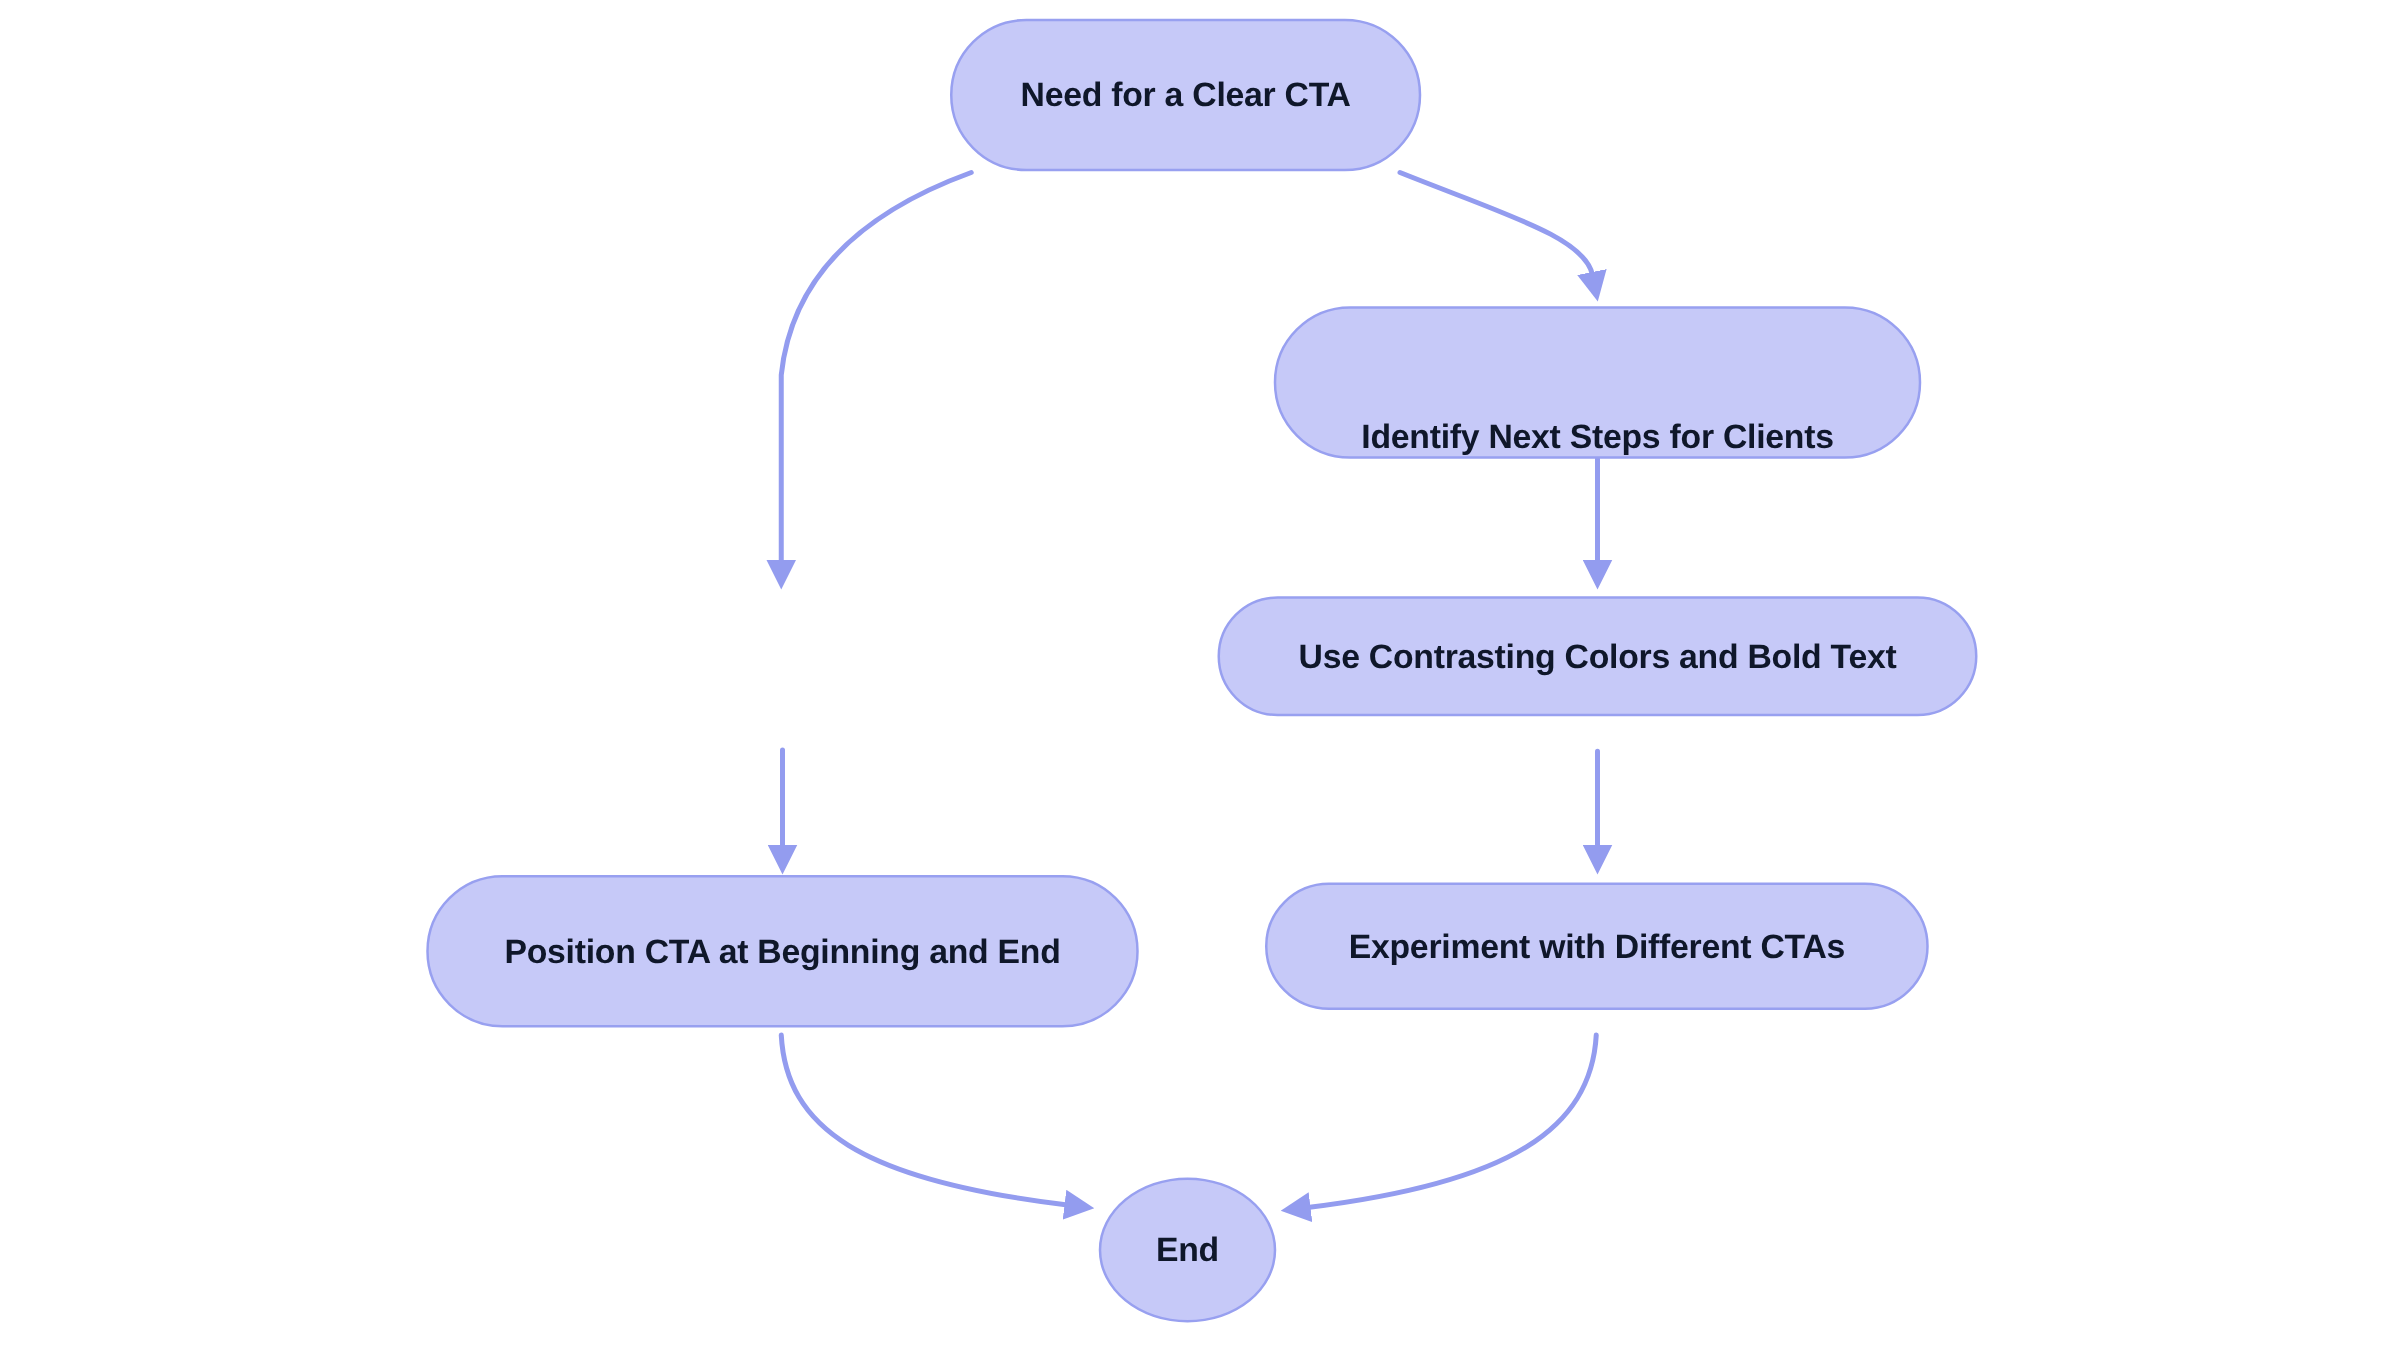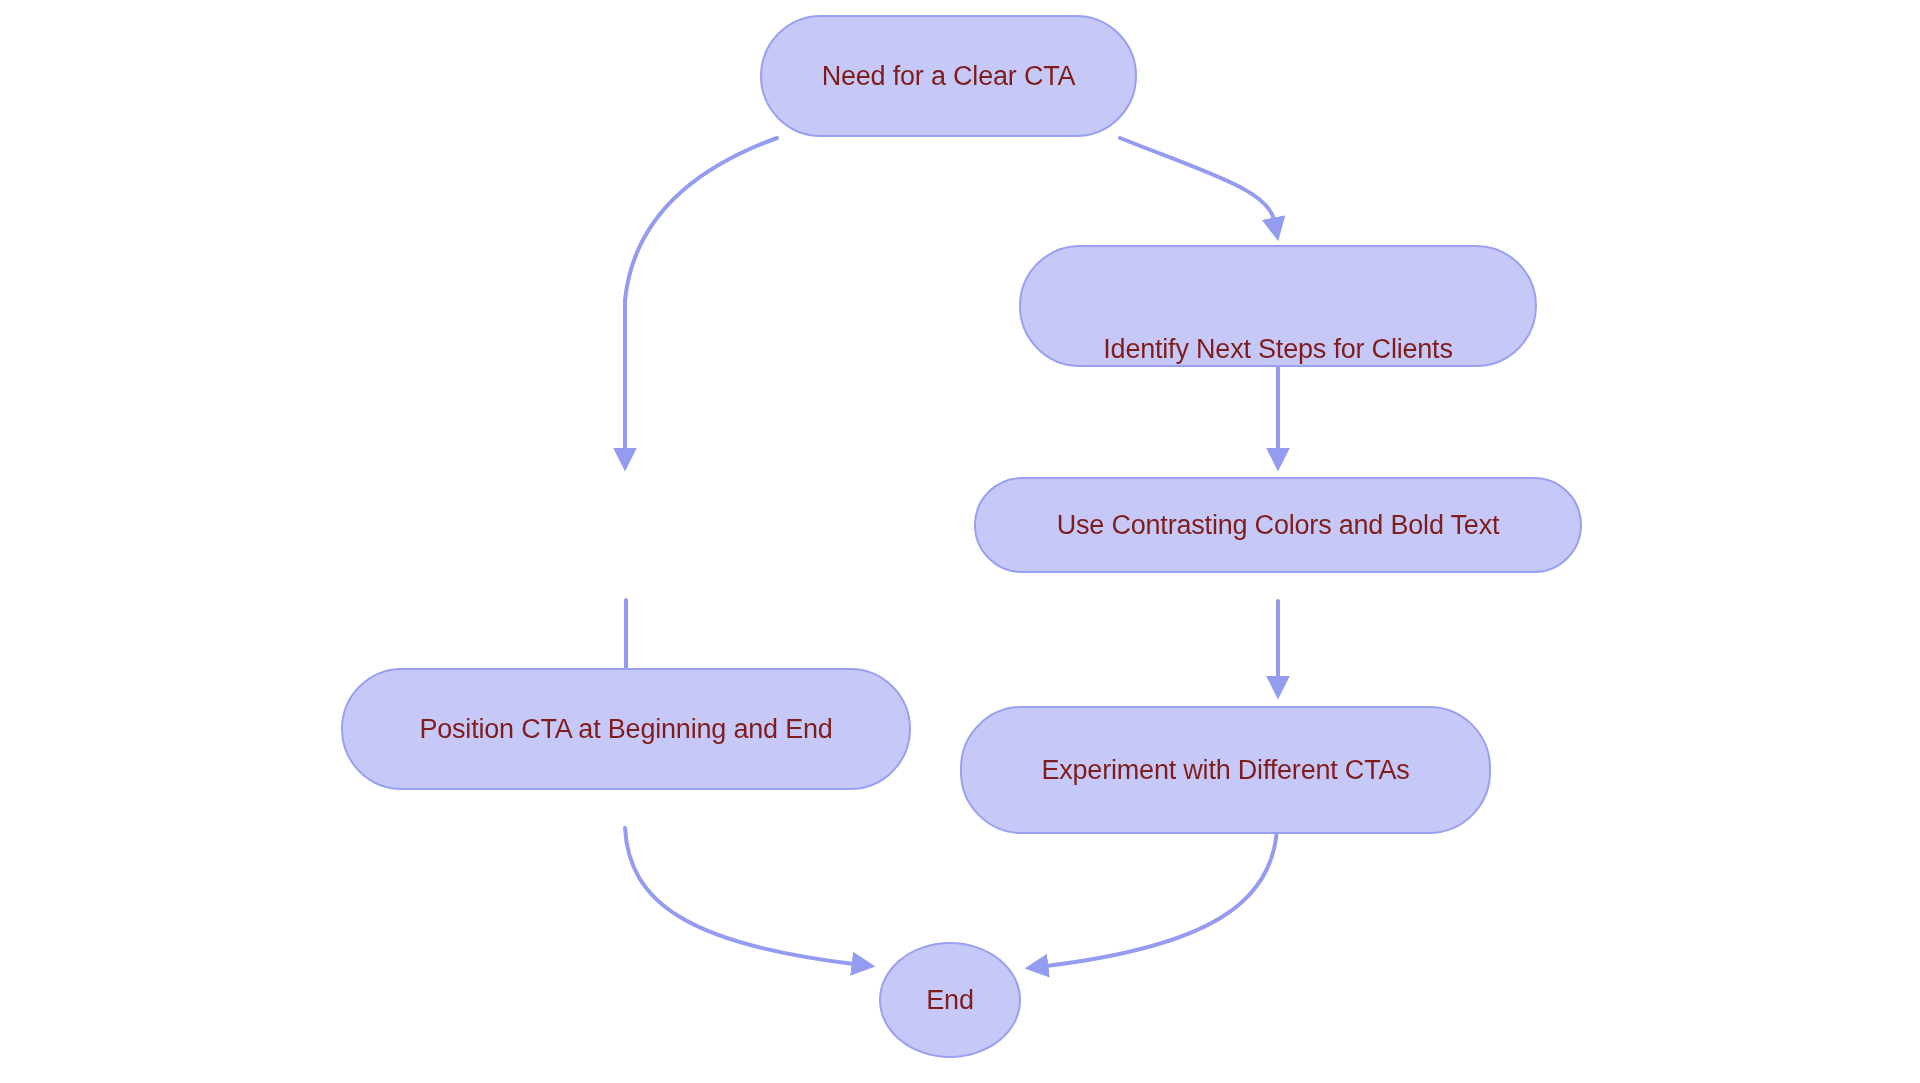--- a/index.html
+++ b/index.html
@@ -30,32 +30,33 @@
   }
   .node {
     position: absolute;
     display: flex;
     align-items: center;
     justify-content: center;
     box-sizing: border-box;
     background: #c6c9f8;
     border: 2px solid #98a0f0;
     border-radius: 62px;
-    color: #7f1d1d;
+    color: #0f172a;
     font-size: 27px;
     letter-spacing: -0.2px;
     text-align: center;
     white-space: nowrap;
+    font-weight: bold;
   }
   #node-start      { left: 760px;  top: 15px;  width: 377px; height: 122px; }
   #node-identify   { left: 1019px; top: 245px; width: 518px; height: 122px; align-items: flex-end; }
   #node-create     { left: 442px;  top: 478px; width: 368px; height: 122px; }
   #node-contrast   { left: 974px;  top: 477px; width: 608px; height: 96px; }
-  #node-position   { left: 341px;  top: 668px; width: 570px; height: 122px; }
-  #node-experiment { left: 960px; top: 706px; width: 531px; height: 128px; }
+  #node-position   { left: 341px;  top: 700px; width: 570px; height: 122px; }
+  #node-experiment { left: 1012px; top: 706px; width: 531px; height: 102px; }
   #node-end        { left: 879px;  top: 942px; width: 142px; height: 116px; border-radius: 50%; }
 </style>
 </head>
 <body>
 
 <div class="canvas">
 
   <svg class="edges" viewBox="0 0 1920 1083">
     <defs>
       <marker id="arrow" viewBox="0 0 10 10" refX="1" refY="5" markerWidth="6" markerHeight="6" orient="auto">

